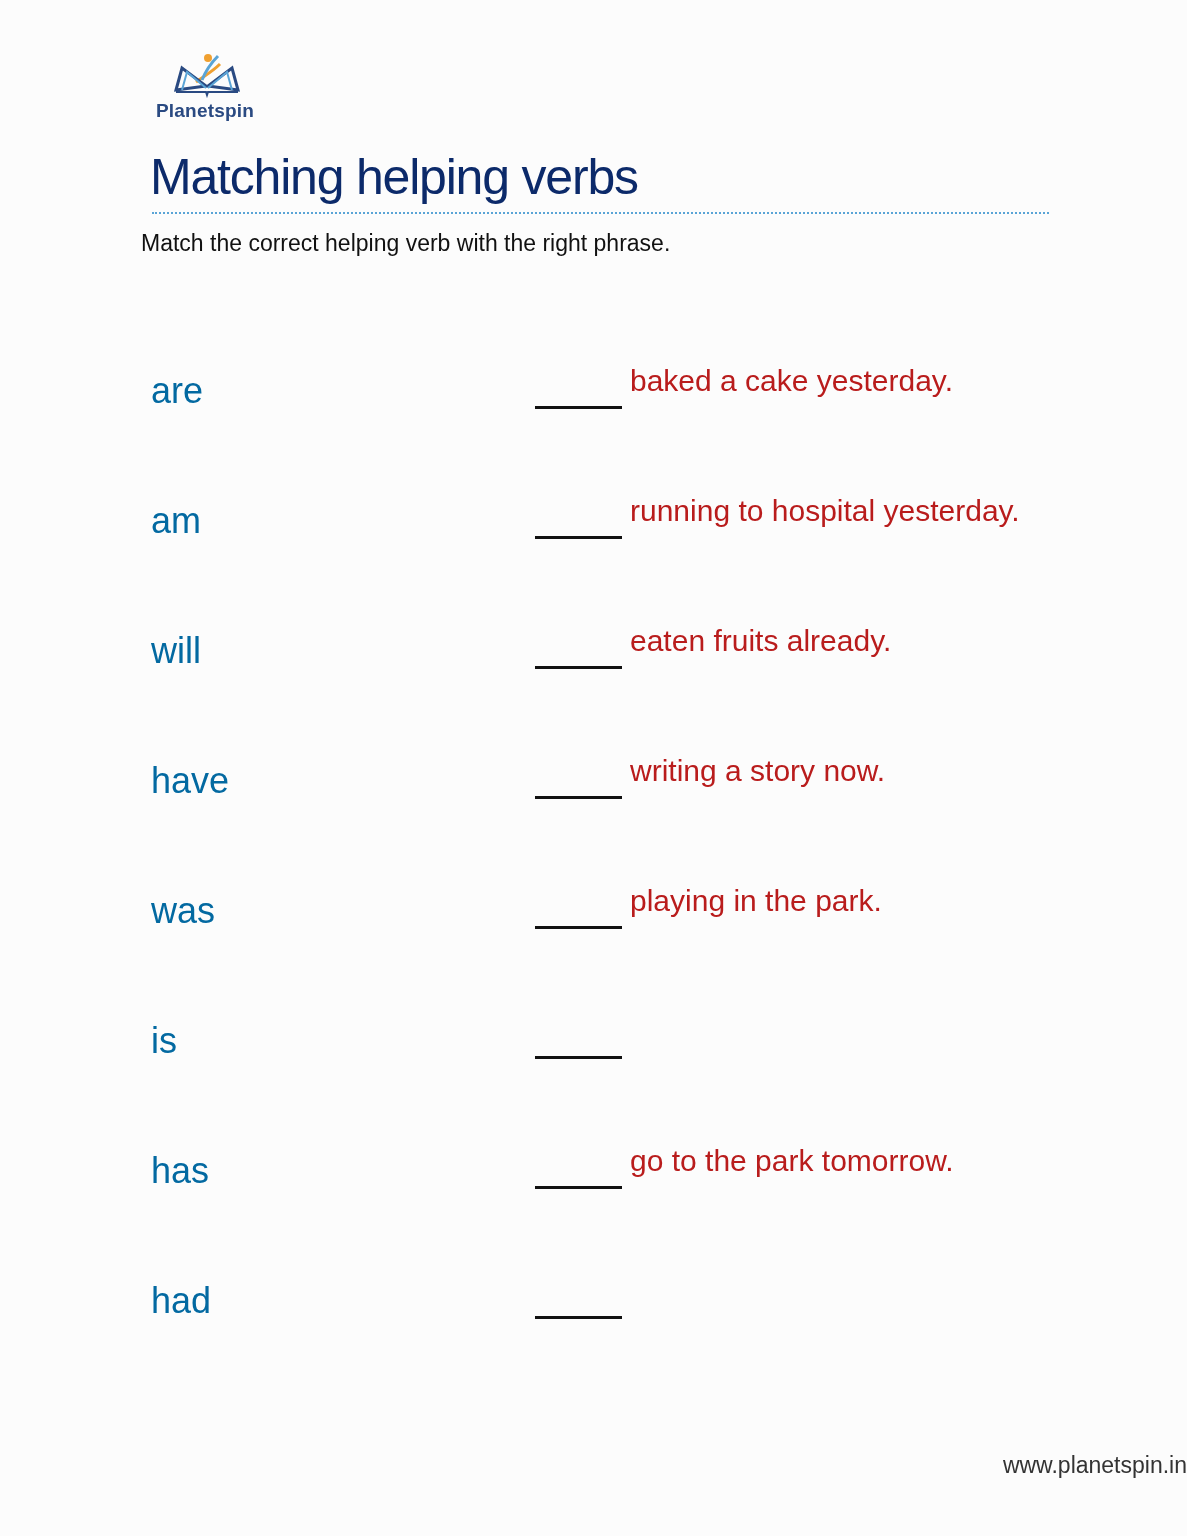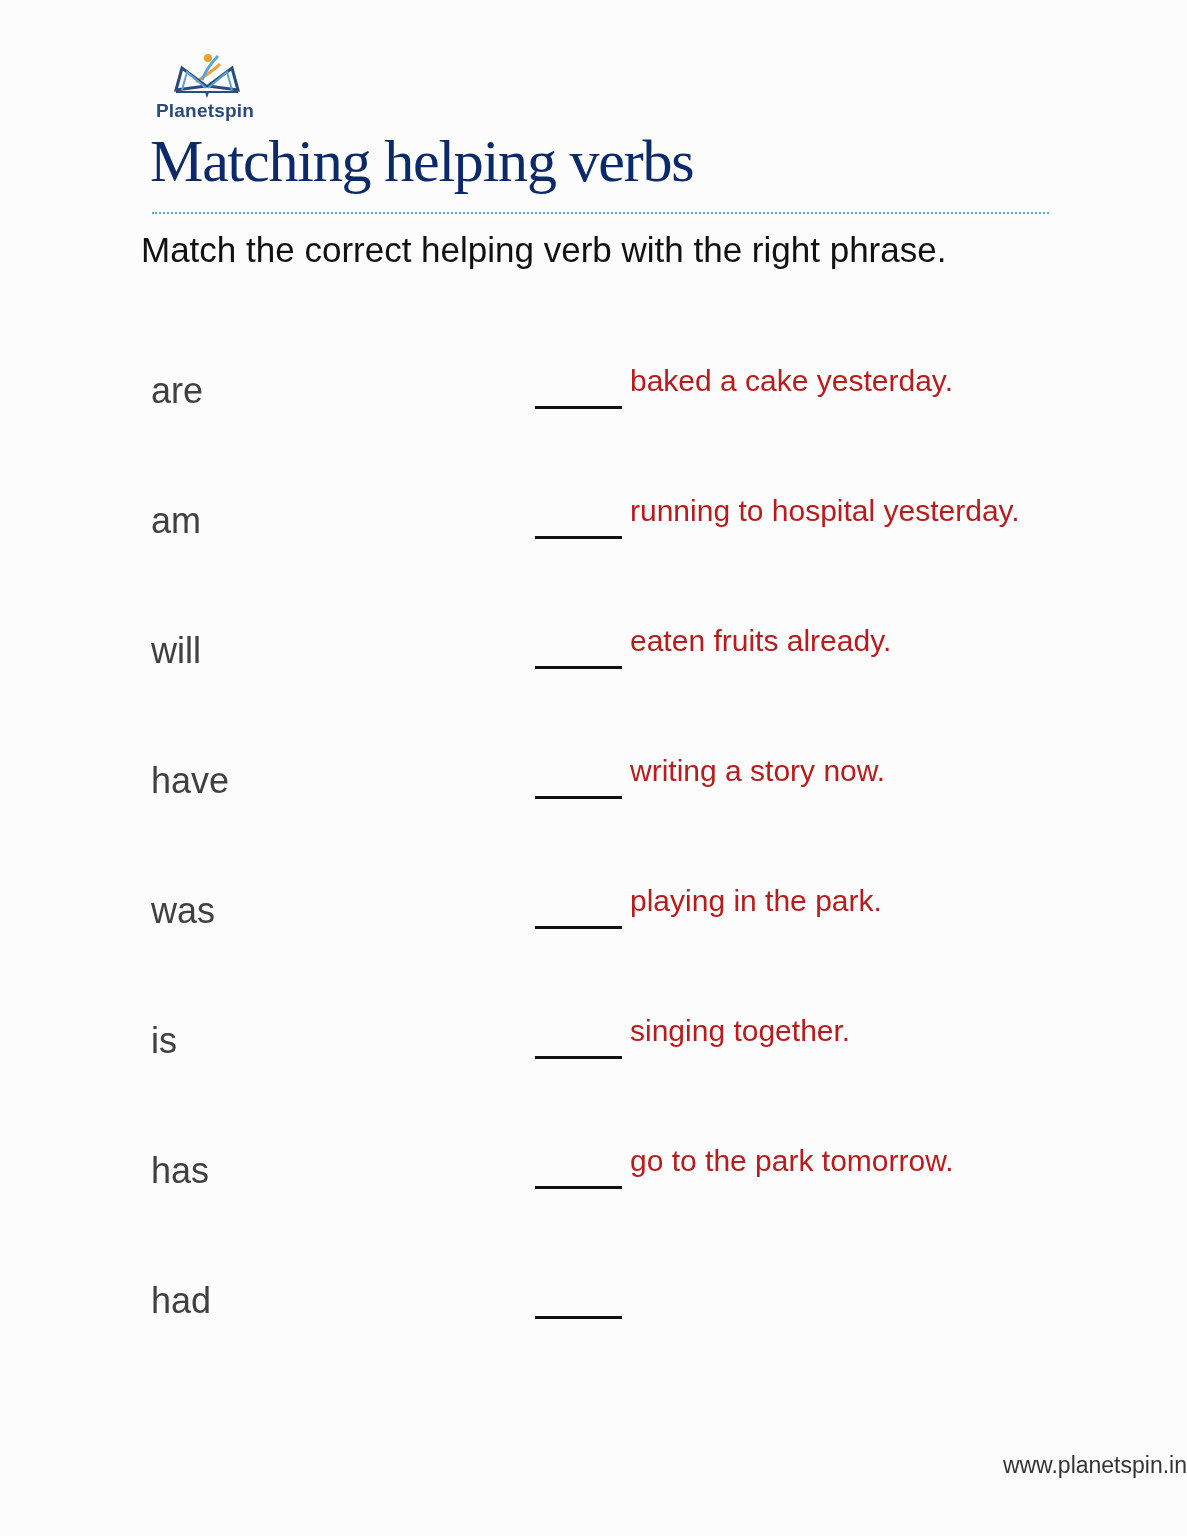--- a/index.html
+++ b/index.html
@@ -13,36 +13,36 @@
   }
   .logo {
     position: absolute; left: 152px; top: 50px; width: 108px; height: 76px;
   }
   .logo svg { position: absolute; left: 20px; top: 0; }
   .logo-text {
     position: absolute; left: 4px; top: 50px;
     font-size: 19px; font-weight: bold; color: #2a4a82; letter-spacing: 0.2px;
   }
   .title {
-    position: absolute; left: 150px; top: 127px;
-    font-size: 60px; color: #0c2a6a; letter-spacing: -1.2px;
-    font-family: Liberation Serif, serif;
+    position: absolute; left: 150px; top: 148px;
+    font-size: 50px; color: #0c2a6a; letter-spacing: -1.2px;
+    font-family: Liberation Sans, sans-serif;
   }
   .divider {
     position: absolute; left: 152px; top: 212px; width: 897px;
     border-top: 2px dotted #5aa4d6;
   }
   .instruction {
     position: absolute; left: 141px; top: 230px;
-    font-size: 35px; color: #111;
+    font-size: 23px; color: #111;
   }
   .row { position: absolute; left: 0; width: 1187px; height: 60px; }
   .verb {
     position: absolute; left: 151px; top: 0;
-    font-size: 36px; color: #404040;
+    font-size: 36px; color: #0369a1;
   }
   .blank {
     position: absolute; left: 535px; top: 36px;
     width: 87px; height: 0; border-top: 3px solid #111;
   }
   .phrase {
     position: absolute; left: 630px; top: -6px;
     font-size: 30px; color: #b91c1c; white-space: nowrap; text-align: center;
   }
   .footer {
@@ -92,21 +92,20 @@
   <span class="phrase">writing a story now.</span>
 </div>
 <div class="row" style="top:890px">
   <span class="verb">was</span>
   <span class="blank"></span>
   <span class="phrase">playing in the park.</span>
 </div>
 <div class="row" style="top:1020px">
   <span class="verb">is</span>
   <span class="blank"></span>
-  <span class="phrase">singing together.</span>
 </div>
 <div class="row" style="top:1150px">
   <span class="verb">has</span>
   <span class="blank"></span>
   <span class="phrase">go to the park tomorrow.</span>
 </div>
 <div class="row" style="top:1280px">
   <span class="verb">had</span>
   <span class="blank"></span>
 </div>

